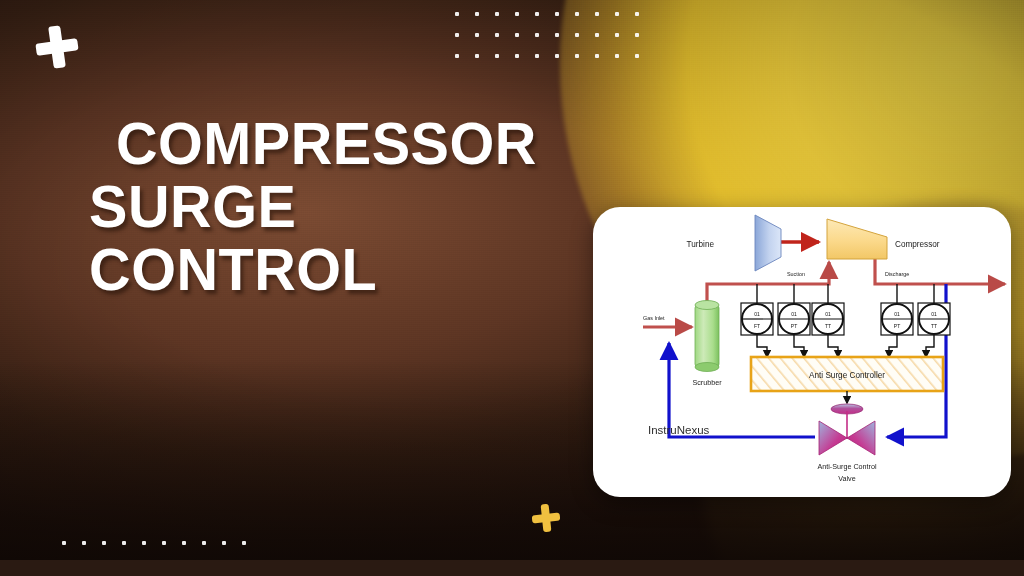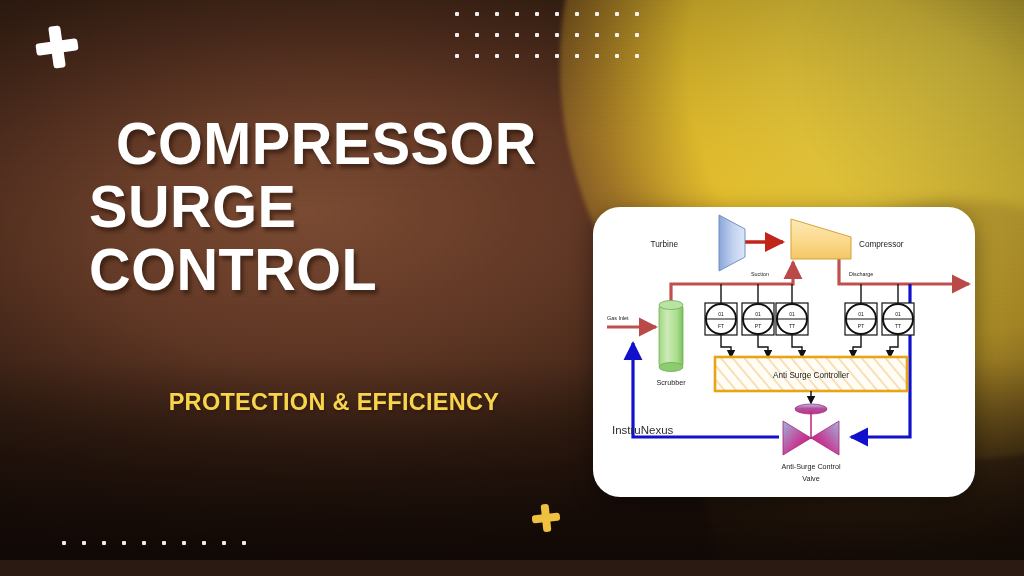--- a/index.html
+++ b/index.html
@@ -93,20 +93,21 @@
     text-align:center;
     text-shadow:1px 2px 3px rgba(40,20,8,.5);
   }
 
   
   .card{
     position:absolute;left:593px;top:207px;width:382px;height:290px;
     background:#ffffff;border-radius:27px;
     box-shadow:0 6px 22px rgba(0,0,0,.40);
     overflow:hidden;
+    padding-left:36px;
   }
   .card svg{display:block;width:382px;height:290px;}
   .dl{font-family:"Liberation Sans", sans-serif;fill:#222;}
   .dl-10{font-size:8.2px;}
   .dl-9{font-size:7.2px;}
   .dl-7{font-size:5.4px;}
   .dl-tag{font-size:5px;fill:#111;text-anchor:middle;}
   .wm{font-size:11.5px;fill:#2f2f2f;}
 </style>
 </head>
@@ -185,21 +186,20 @@
       <i></i>
   </div>
 
   <div class="headline">
     <span class="l1">COMPRESSOR</span>
     <span class="l2">SURGE CONTROL</span>
   </div>
 
   <div class="subhead">
     <br>
-    <span>PROTECTION &amp; EFFICIENCY</span>
   </div>
 
   <div class="card">
     <svg viewBox="0 0 382 290" xmlns="http://www.w3.org/2000/svg">
       <defs>
         <linearGradient id="gTurb" x1="0" y1="0" x2="1" y2="0">
           <stop offset="0%" stop-color="#8aa6d8"></stop>
             <stop offset="55%" stop-color="#c3d3ef"></stop>
             <stop offset="100%" stop-color="#dbe6f8"></stop>
         </linearGradient>

